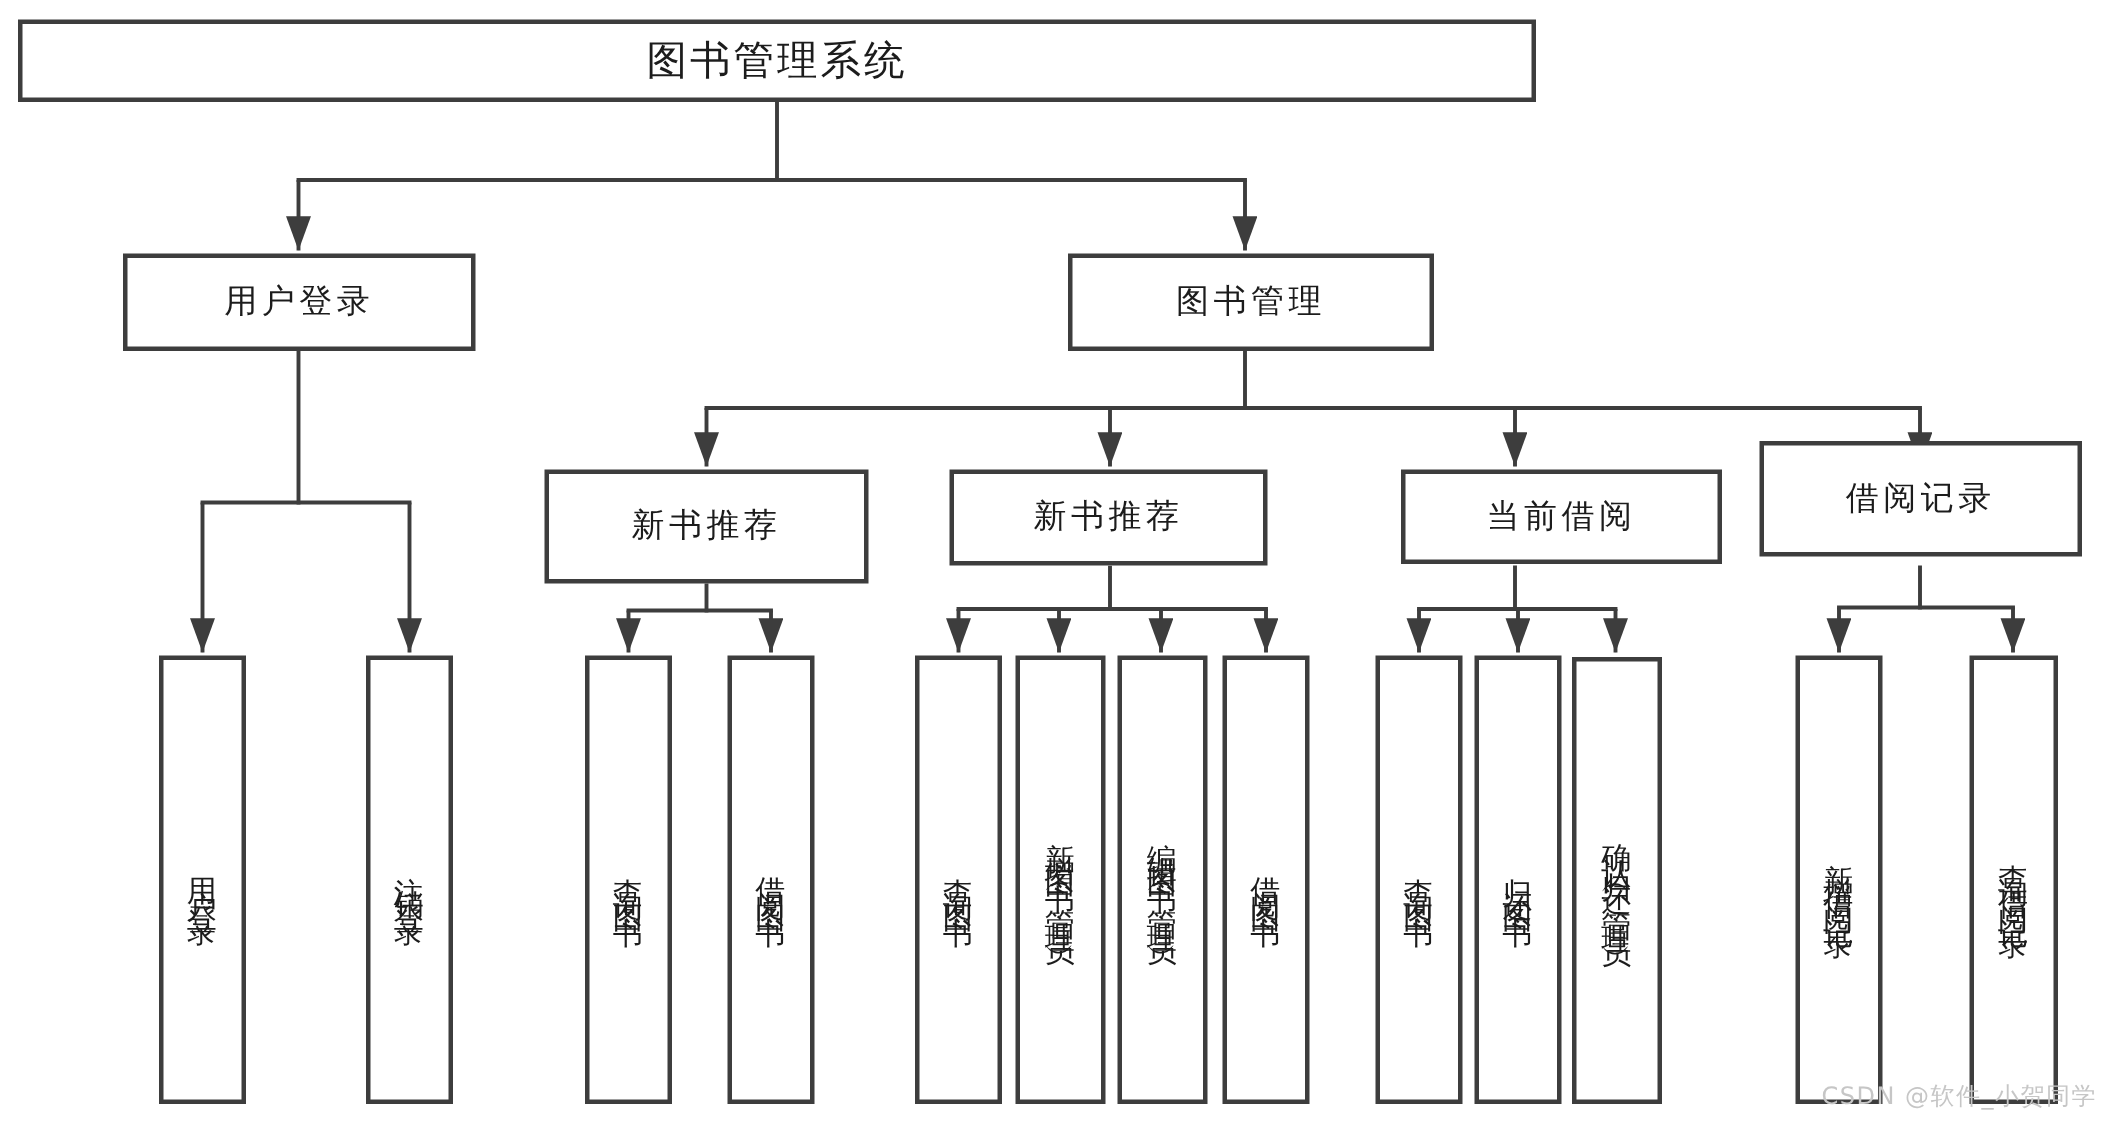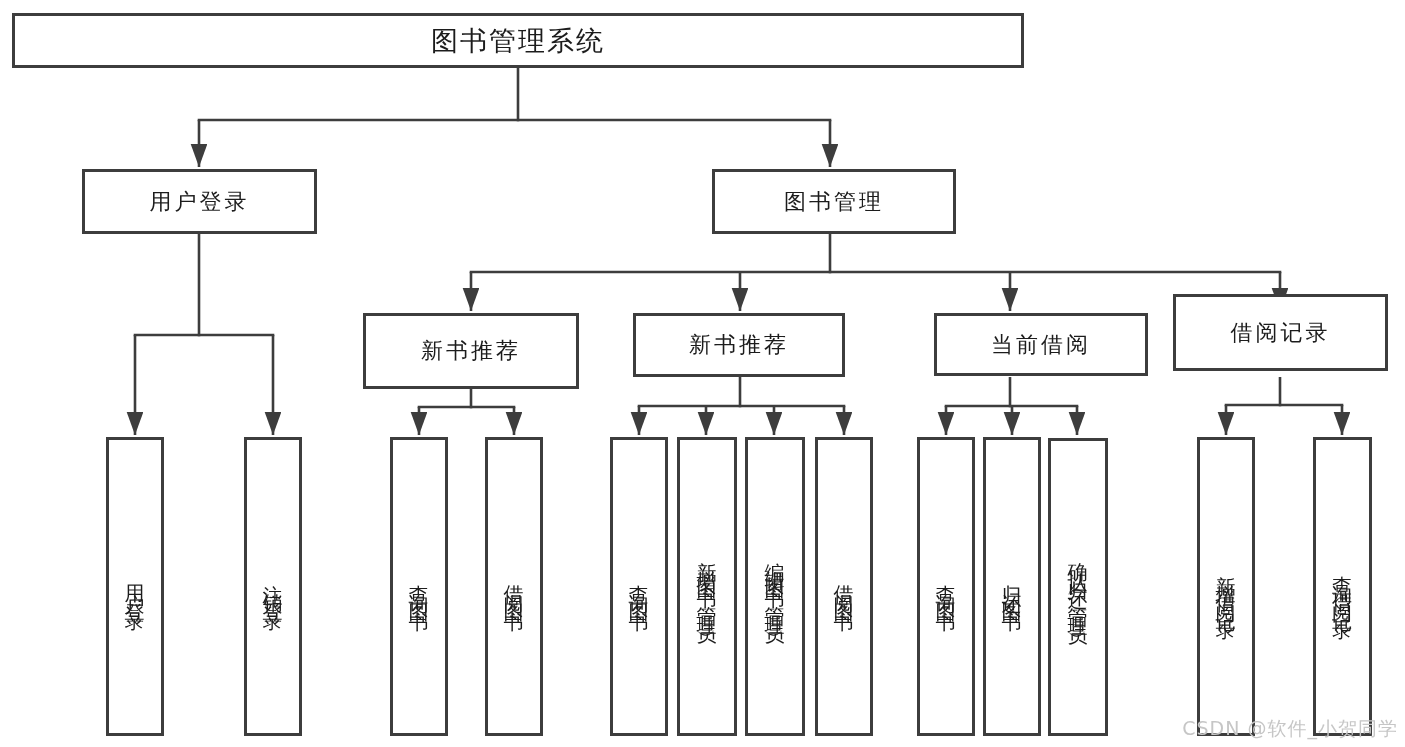--- a/index.html
+++ b/index.html
@@ -13,21 +13,21 @@
     border:3px solid #3d3d3d; background:#ffffff; color:#1c1c1c;
     display:flex; align-items:center; justify-content:center;
     text-align:center; line-height:1;
   }
   .h    { font-size:22px; letter-spacing:3px; }
   .root { font-size:27px; letter-spacing:2px; }
   .v    { writing-mode:vertical-rl; text-orientation:mixed;
           font-size:20px; letter-spacing:9px; }
   .watermark {
     position:absolute; right:7px; bottom:5px; z-index:3;
-    font-size:19px; letter-spacing:1px; color:#c6c6c6; white-space:nowrap;
+    font-size:16px; letter-spacing:1px; color:#c6c6c6; white-space:nowrap;
   }
 </style>
 </head>
 <body>
 
 <div class="canvas">
 
   <svg class="wires" width="1405" height="747" viewBox="0 0 1405 747">
     <defs>
       <marker id="ah" orient="auto" markerUnits="strokeWidth" markerWidth="9" markerHeight="7" refX="8.8" refY="3.2">

